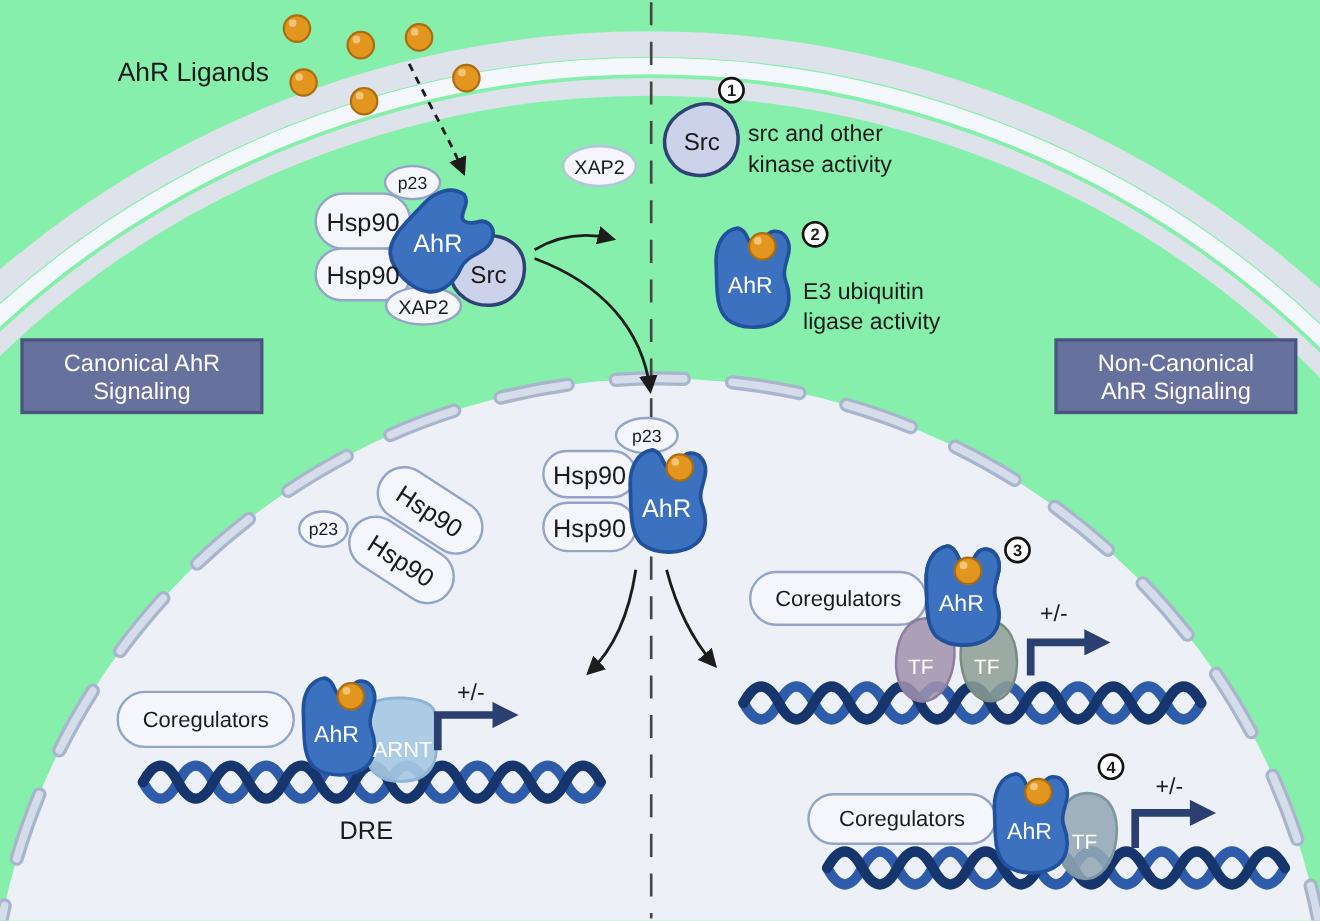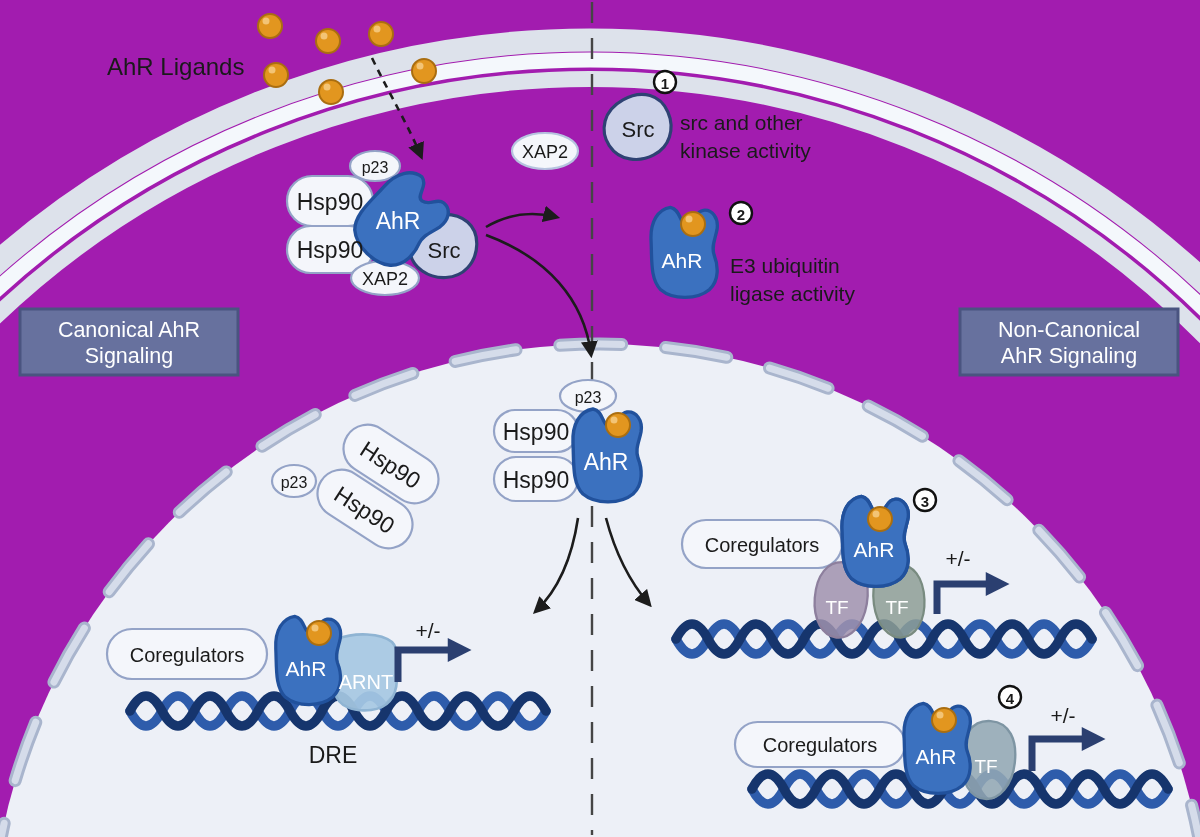--- a/index.html
+++ b/index.html
@@ -1,16 +1,16 @@
 <!DOCTYPE html>
 <html style="--ahr-fill: #3b71bf; --ahr-stroke: #21519c; --ligand-fill: #e2961f; --ligand-stroke: #aa6e10; --ligand-shine: #f3c475; --pill-fill: #f4f6fb; --pill-stroke: #94a3c7; --xap2-free-stroke: #b6c3df; --src-fill: #ccd2e9; --src-stroke: #2e4273; --arnt-fill: #a6c8e2; --arnt-stroke: #8fb4d3; --tf-purple-fill: #a092ae; --tf-purple-stroke: #8d7f9d; --tf-green-fill: #8d9e95; --tf-green-stroke: #798b80; --tf-gray-fill: #93a7b4; --tf-gray-stroke: #7e95a3; --panel-fill: #67719e; --panel-stroke: #4a5480; --helix-dark: #16356d; --helix-light: #2e5cab; --arrow-navy: #2b3f70; --arrow-black: #1c1c1c; --membrane: #dde2eb; --membrane-gap: #f4f8fc; --nucleus-fill: #edf0f7; --nucleus-dash-outer: #a9b5cd; --nucleus-dash-inner: #d5dcea; --divider: #454545; --text-dark: #1a1a1a;"><head>
 <meta charset="utf-8">
 <style>
   html,body{margin:0;padding:0;background:#fff;}
-  #stage{position:relative;width:1200px;height:837px;background:#a21caf;overflow:hidden;}
+  #stage{position:relative;width:1200px;height:837px;background:#86efac;overflow:hidden;}
   svg{display:block;}
   .txt{font-family:"Liberation Sans","DejaVu Sans",sans-serif;fill:var(--text-dark);}
   .tw{fill:#ffffff;}
   .anchor-mid{text-anchor:middle;}
   .anchor-start{text-anchor:start;}
   .vcenter{dominant-baseline:central;}
   .membrane{fill:none;stroke:var(--membrane);}
   .membrane-gap{fill:none;stroke:var(--membrane-gap);}
   .nucleus-fill{fill:var(--nucleus-fill);}
   .nucleus-dash-outer{fill:none;stroke:var(--nucleus-dash-outer);stroke-width:13;stroke-linecap:round;stroke-dasharray:62 44;stroke-dashoffset:28;}

